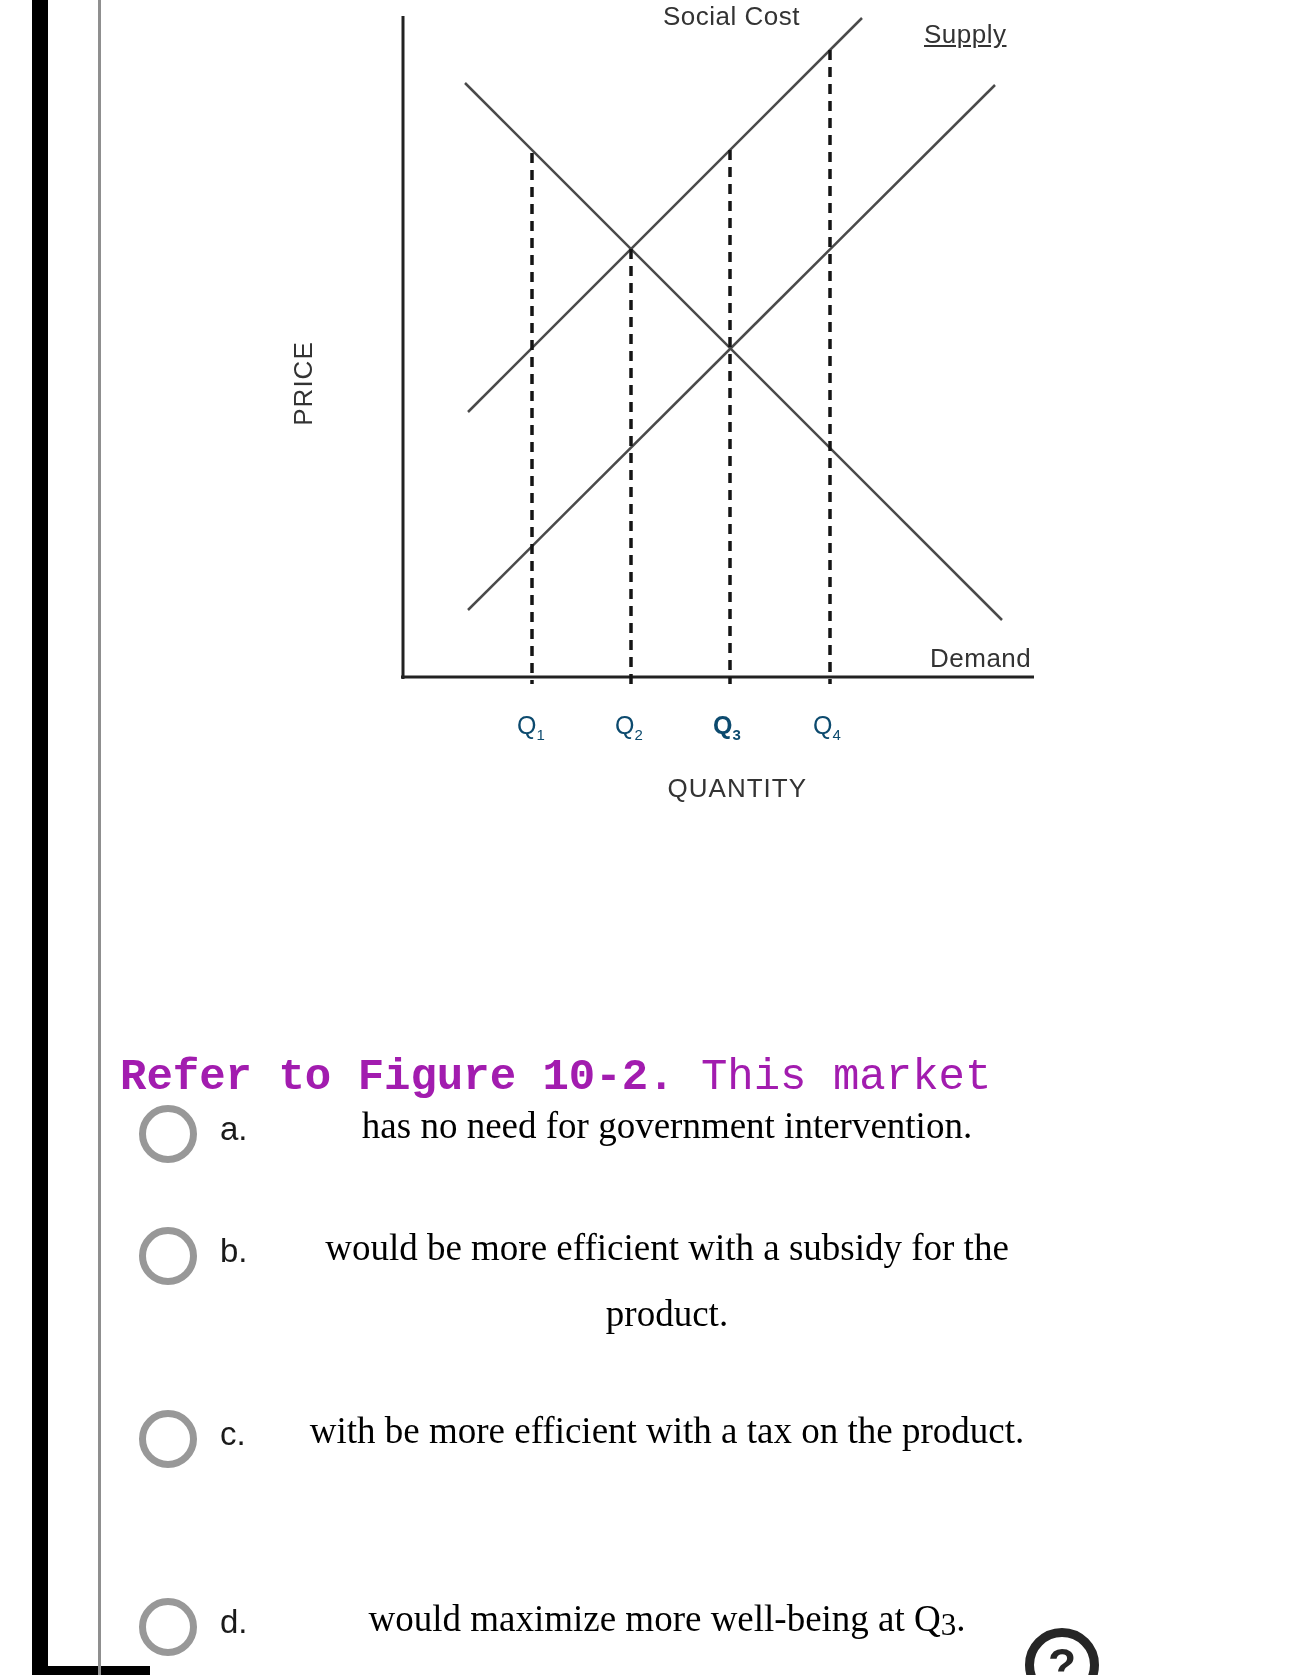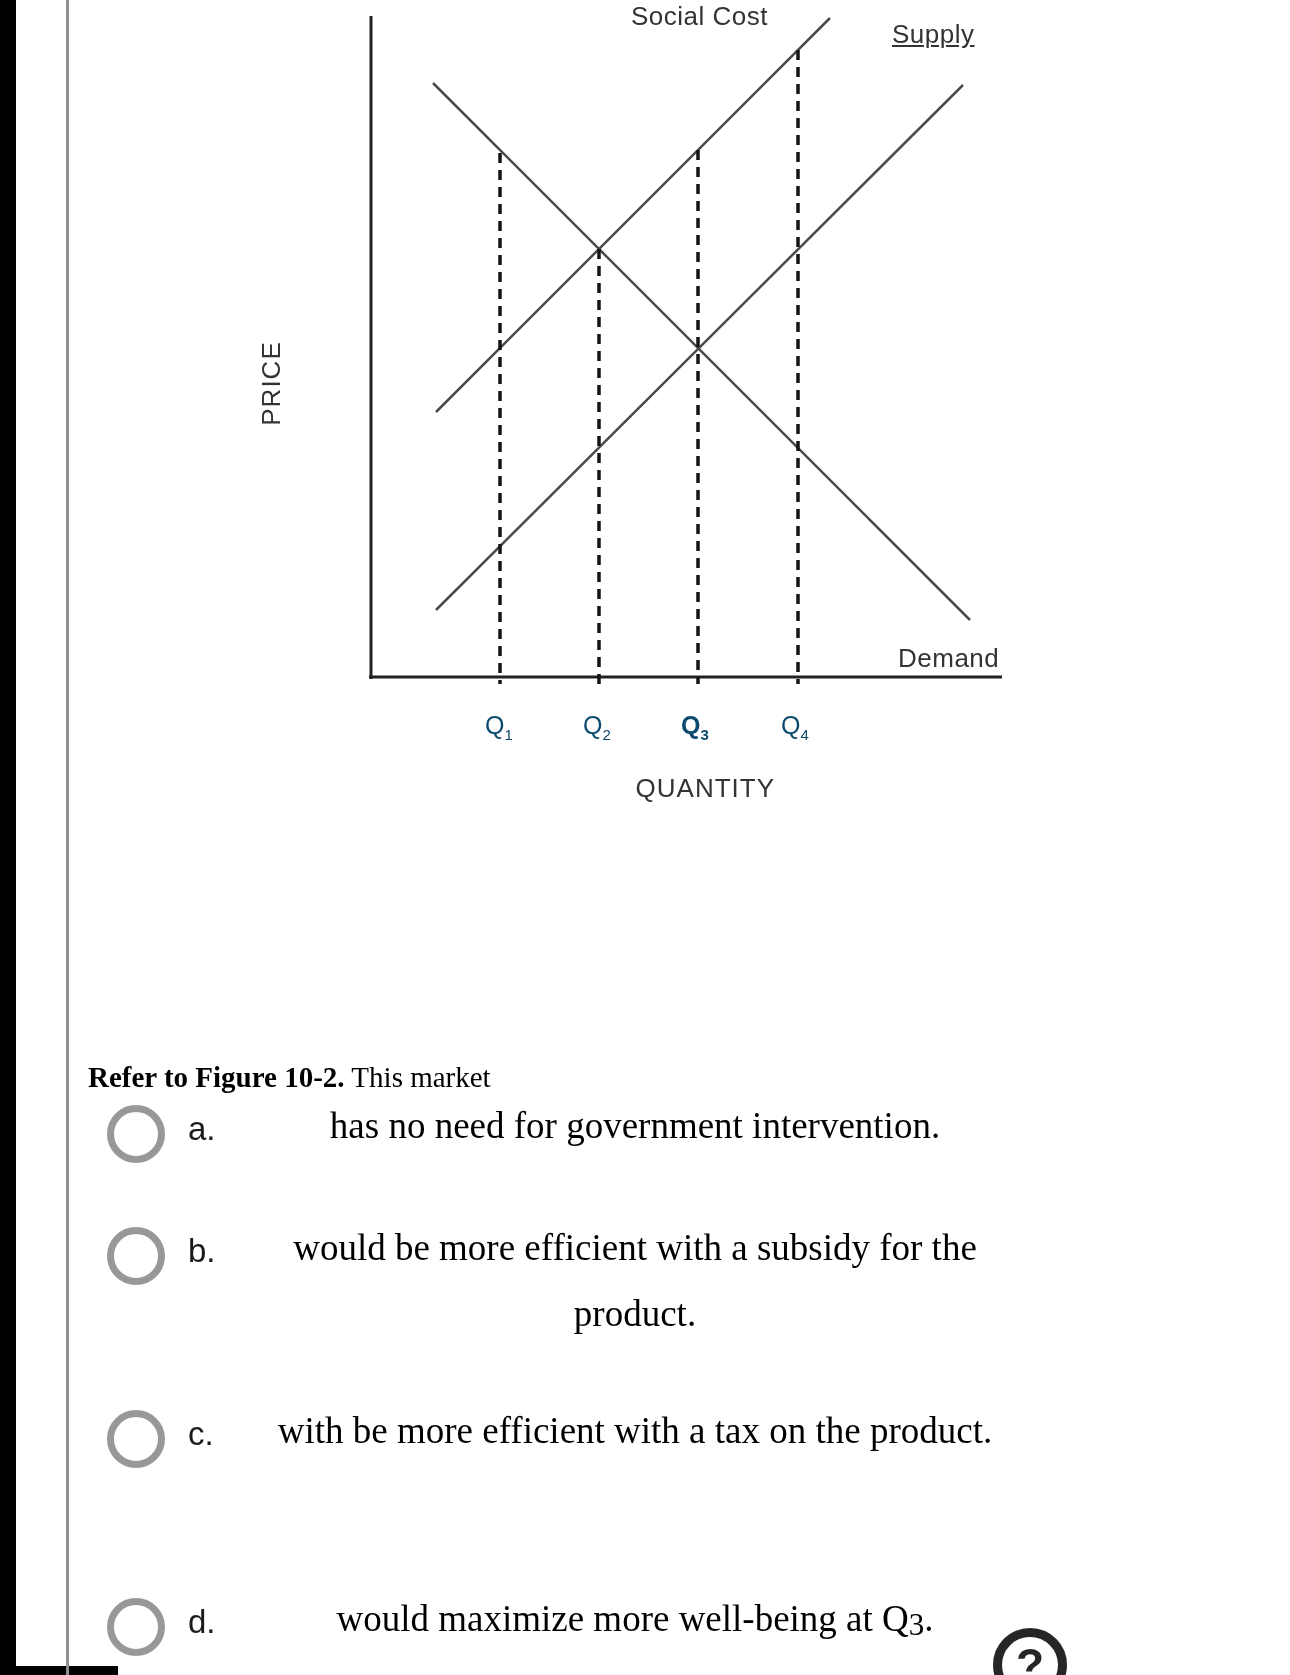--- a/index.html
+++ b/index.html
@@ -1,17 +1,17 @@
 <!DOCTYPE html>
 <html><head>
 <meta charset="utf-8">
 <style>
   html,body{margin:0;padding:0;background:#ffffff;}
   .page{position:relative;width:1092px;height:1675px;background:#ffffff;overflow:hidden;
-        font-family:"Liberation Sans",sans-serif;}
+        font-family:"Liberation Sans",sans-serif;margin-left:32px;}
   .abs{position:absolute;}
 
   
   .strip-left{left:0;top:0;width:16px;height:1675px;background:#000;}
   .strip-bottom{left:0;top:1666px;width:118px;height:9px;background:#000;}
   .card-border-left{left:66px;top:0;width:3px;height:1675px;background:#8f8f8f;}
   .panel-border-right{left:1222px;top:0;width:3px;height:1675px;background:#9a9a9a;}
   .scroll-track{left:1225px;top:0;width:65px;height:1675px;
                 background:linear-gradient(to right,#fdfdfd,#f1f1f1);}
   .scroll-thumb{left:1270px;top:738px;width:12px;height:752px;background:#a6a6a6;border-radius:6px;}
@@ -22,22 +22,22 @@
   .curve{stroke:#4a4a4a;stroke-width:2.5;fill:none;}
   .dash{stroke:#141414;stroke-width:3.5;stroke-dasharray:10 7;fill:none;}
   .glabel{color:#333;font-size:26px;letter-spacing:.5px;white-space:nowrap;}
   .price-label{left:191px;top:368px;width:160px;text-align:center;
                transform:rotate(-90deg);letter-spacing:1px;}
   .quantity-label{left:620px;top:773px;width:155px;text-align:right;letter-spacing:1px;}
   .qtick{top:711px;transform:translateX(-50%);color:#0c4a6e;font-size:25px;white-space:nowrap;}
   .qtick sub{font-size:15px;}
 
   
-  .question{left:88px;top:1053px;width:1000px;font-family:Liberation Serif, serif;
-            font-size:29px;line-height:48px;color:#000000;}
+  .question{left:88px;top:1053px;width:1000px;font-family:Liberation Mono, monospace;
+            font-size:44px;line-height:48px;color:#a21caf;}
   .question .qbold{font-weight:bold;}
   .opt-row{left:107px;display:flex;align-items:flex-start;}
   .radio{flex:none;width:44px;height:44px;border:7px solid #989898;border-radius:50%;
          background:#fff;}
   .opt-letter{display:inline-block;margin-left:23px;width:47px;flex:none;
               font-family:"Liberation Sans",sans-serif;font-size:33px;line-height:66px;
               margin-top:-9px;color:#1a1a1a;}
   .opt-text{width:800px;font-family:"Liberation Serif",serif;font-size:37px;
             line-height:66px;margin-top:-12px;color:#000;text-align:center;}
   .opt-a{top:1105px;} .opt-b{top:1227px;} .opt-c{top:1410px;} .opt-d{top:1598px;}

